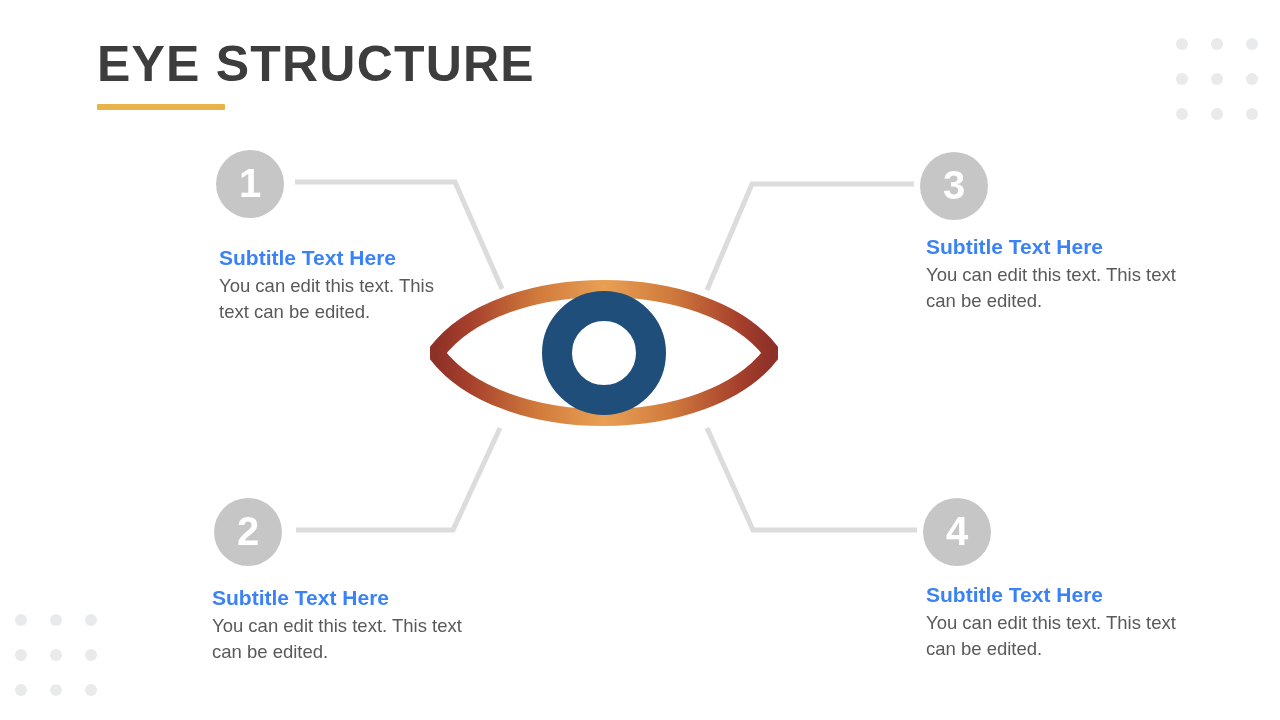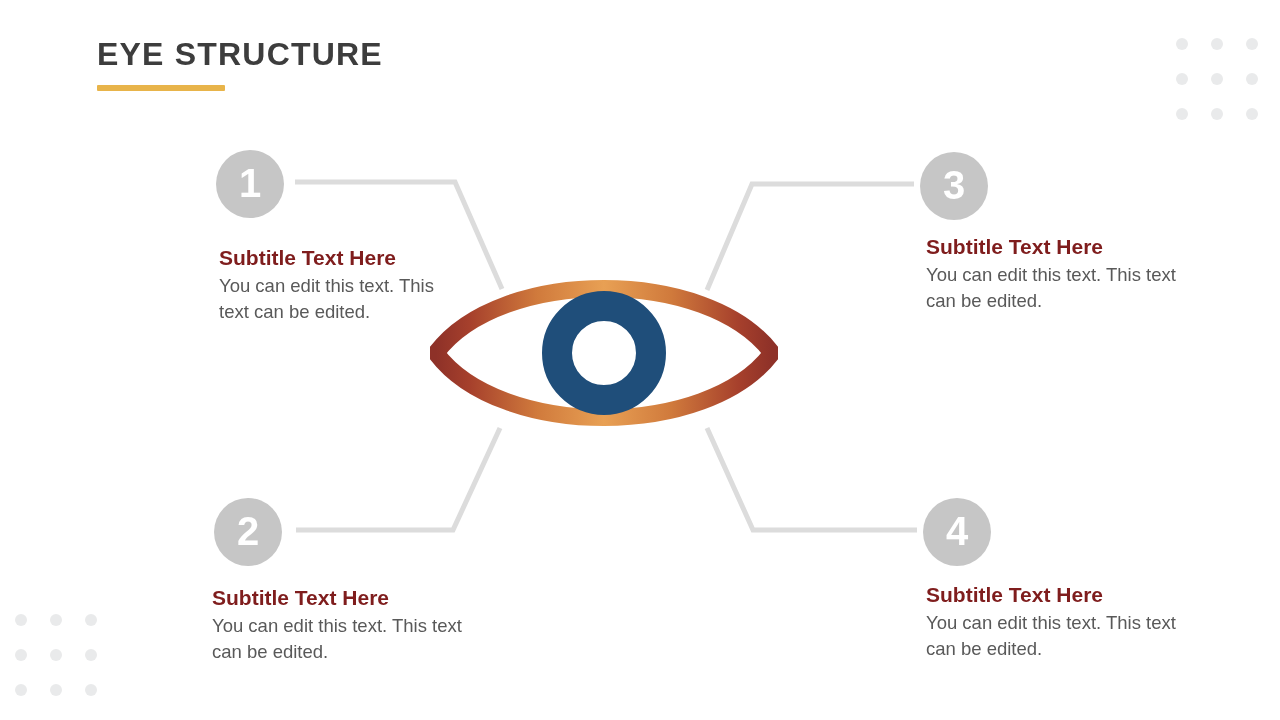--- a/index.html
+++ b/index.html
@@ -22,21 +22,21 @@
 
   
   .title-block {
     position: absolute;
     left: 97px;
     top: 38px;
   }
   .slide-title {
     margin: 0;
     font-family: "Liberation Sans", sans-serif;
-    font-size: 32px;
+    font-size: 50px;
     font-weight: 700;
     letter-spacing: 1.2px;
     color: #3d3d3d;
     line-height: 1.05;
     white-space: nowrap;
   }
   .title-rule {
     margin-top: 13px;
     width: 128px;
     height: 6px;
@@ -111,21 +111,21 @@
 
   
   .item-text {
     position: absolute;
   }
   .item-subtitle {
     margin: 0 0 2px 0;
     font-family: "Liberation Sans", sans-serif;
     font-size: 21px;
     font-weight: 700;
-    color: #7f1d1d;
+    color: #3b82f6;
     line-height: 1.25;
     white-space: nowrap;
   }
   .item-body {
     margin: 0;
     font-family: "Liberation Sans", sans-serif;
     font-size: 18.5px;
     font-weight: 400;
     color: #595959;
     line-height: 1.38;

